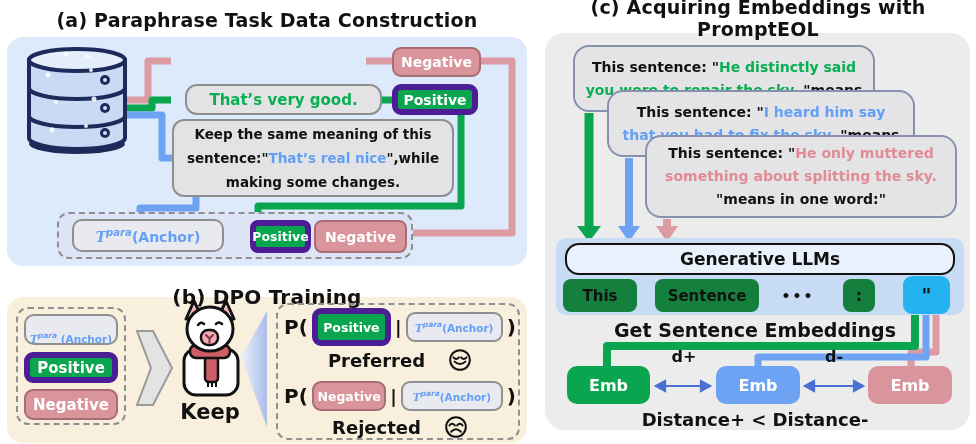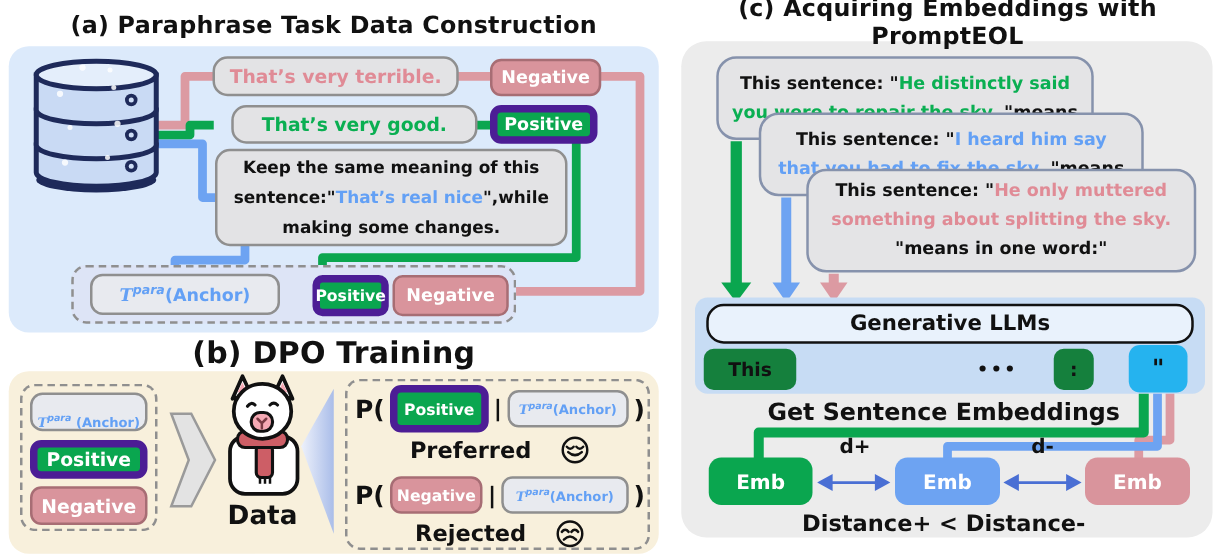--- a/index.html
+++ b/index.html
@@ -87,21 +87,21 @@
         <path d="M710,386 l-9,-5 v10 z"></path>
     </g>
     <g stroke="#4a6fd4" stroke-width="2.2" fill="#4a6fd4">
       <line x1="809" y1="386" x2="859" y2="386"></line>
       <path d="M805,386 l9,-5 v10 z"></path>
         <path d="M863,386 l-9,-5 v10 z"></path>
     </g>
   </svg>
 
   <div class="el center title" style="left:17px;top:7px;width:500px;height:26px;">(a) Paraphrase Task Data Construction</div>
-  <div class="el center title" style="left:17px;top:269px;width:500px;height:26px;font-size:24px;">(b) DPO Training</div>
+  <div class="el center title" style="left:17px;top:284px;width:500px;height:26px;font-size:20px;">(b) DPO Training</div>
   <div class="el center title" style="left:547px;top:5px;width:422px;height:26px;text-align:center;">(c) Acquiring Embeddings with PromptEOL</div>
 
   <svg class="el" style="left:26px;top:42px;" width="102" height="114" viewBox="0 0 102 114">
     <ellipse cx="51" cy="102" rx="48" ry="10" fill="#1e2a5a"></ellipse>
     <g stroke="#1e2a5a" stroke-width="4" fill="#c9daf4">
       <path d="M3,74 V96 A48 11 0 0 0 99,96 V74 Z"></path>
       <path d="M3,46 V74 A48 11 0 0 0 99,74 V46 Z"></path>
       <path d="M3,18 V46 A48 11 0 0 0 99,46 V18 Z"></path>
       <ellipse cx="51" cy="18" rx="48" ry="11" fill="#e4eefb"></ellipse>
     </g>
@@ -118,23 +118,20 @@
     <g>
       <circle cx="79" cy="38" r="5" fill="#1e2a5a"></circle>
         <circle cx="79" cy="38" r="2" fill="#cfdef6"></circle>
       <circle cx="79" cy="66" r="5" fill="#1e2a5a"></circle>
         <circle cx="79" cy="66" r="2" fill="#cfdef6"></circle>
       <circle cx="79" cy="91" r="5" fill="#1e2a5a"></circle>
         <circle cx="79" cy="91" r="2" fill="#cfdef6"></circle>
     </g>
   </svg>
 
-  <div class="el center gbox" style="left:170px;top:45px;width:197px;height:32px;font-size:15px;">
-    <span class="t-pink">That’s very terrible.</span>
-  </div>
   <div class="el center chip chip-pink" style="left:392px;top:47px;width:89px;height:30px;font-size:14px;">Negative</div>
 
   <div class="el center gbox" style="left:185px;top:84px;width:197px;height:31px;font-size:15px;">
     <span class="t-green">That’s very good.</span>
   </div>
   <div class="el center chip chip-green" style="left:392px;top:84px;width:86px;height:31px;font-size:14px;">Positive</div>
 
   <div class="el center gbox" style="left:172px;top:119px;width:282px;height:78px;font-size:13.5px;line-height:24px;padding:2px 8px;">
     <span><span>Keep the same meaning of this sentence:"</span><span class="t-blue">That’s real nice</span><span>",while making some changes.</span></span>
   </div>
@@ -162,21 +159,21 @@
     <path d="M55,16 L58,9 L62,17 Z" fill="#f5a9b4"></path>
     <rect x="16" y="52" width="54" height="46" rx="12" fill="#fff" stroke="#111" stroke-width="3"></rect>
     <rect x="37" y="59" width="13" height="26" rx="4" fill="#cd5e66" stroke="#111" stroke-width="2.5"></rect>
     <path d="M40,85 v5 M44,85 v5 M48,85 v5" stroke="#111" stroke-width="2" fill="none"></path>
     <rect x="22" y="48" width="40" height="13" rx="6" fill="#cd5e66" stroke="#111" stroke-width="2.5"></rect>
     <ellipse cx="42" cy="32" rx="23" ry="22" fill="#fff" stroke="#111" stroke-width="3"></ellipse>
     <path d="M30,28 q3,-4 6,-1 M48,27 q3,-3 6,0" stroke="#111" stroke-width="2.5" fill="none" stroke-linecap="round"></path>
     <rect x="33" y="33" width="17" height="15" rx="7" fill="#f5a9b4" stroke="#111" stroke-width="2.5"></rect>
     <path d="M38,38 l3.5,3.5 l3.5,-3.5 M41.5,41.5 v4" stroke="#7a3b44" stroke-width="2" fill="none" stroke-linecap="round"></path>
   </svg>
-  <div class="el center" style="left:168px;top:399px;width:84px;height:26px;font-size:21px;font-weight:700;">Data</div>
+  <div class="el center" style="left:168px;top:399px;width:84px;height:26px;font-size:21px;font-weight:700;">Keep</div>
 
   <div class="el dashed" style="left:276px;top:303px;width:244px;height:137px;"></div>
 
   <div class="el probrow" style="left:284px;top:311px;width:232px;height:32px;">
     <span class="ptxt">P(</span>
     <span class="center chip chip-green" style="width:72px;height:26px;font-size:12.5px;">Positive</span>
     <span class="ptxt" style="font-size:18px;">|</span>
     <span class="center gbox" style="width:100px;height:26px;border-radius:9px;background:#e8eaef;">
       <span class="math" style="font-size:10.5px;"><span class="tcal">T</span><sup>para</sup><span>(Anchor)</span></span>
     </span>
@@ -214,20 +211,21 @@
     <span><span>This sentence: "</span><span class="t-blue">I heard him say that you had to fix the sky. </span><span>"means</span></span>
   </div>
   <div class="el center bubble z4" style="left:645px;top:135px;width:312px;height:83px;">
     <span><span>This sentence: "</span><span class="t-pink">He only muttered something about splitting the sky. </span><span>"means in one word:"</span></span>
   </div>
 
   <div class="el" style="left:556px;top:238px;width:408px;height:77px;background:#c7dcf4;border-radius:10px;"></div>
   <div class="el center z3" style="left:565px;top:243px;width:390px;height:32px;background:#e9f2fc;border:2px solid #111;border-radius:14px;font-weight:700;font-size:17px;">Generative LLMs</div>
 
   <div class="el center token z3" style="left:563px;top:279px;width:74px;height:33px;">This</div>
+  <div class="el center token z3" style="left:655px;top:279px;width:104px;height:33px;">Sentence</div>
   <div class="el center z3" style="left:768px;top:279px;width:60px;height:33px;font-weight:700;font-size:14px;letter-spacing:2px;">•••</div>
   <div class="el center token z3" style="left:843px;top:279px;width:32px;height:33px;">:</div>
   <div class="el center z3" style="left:903px;top:276px;width:47px;height:38px;background:#25b3ef;border-radius:9px;font-weight:700;font-size:19px;">"</div>
 
   <div class="el center" style="left:595px;top:318px;width:320px;height:24px;font-weight:700;font-size:19px;">Get Sentence Embeddings</div>
 
   <div class="el center emb" style="left:567px;top:366px;width:83px;height:38px;background:#0aa64f;">Emb</div>
   <div class="el center emb" style="left:716px;top:366px;width:84px;height:38px;background:#6da3f2;">Emb</div>
   <div class="el center emb" style="left:868px;top:366px;width:84px;height:38px;background:#d9949c;">Emb</div>
 

